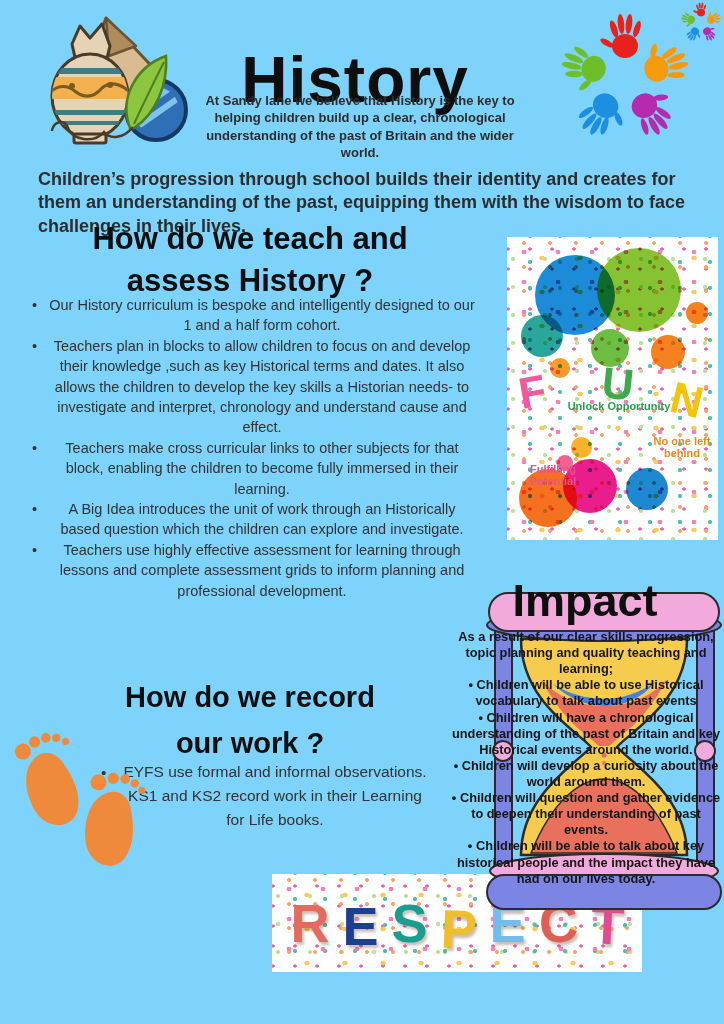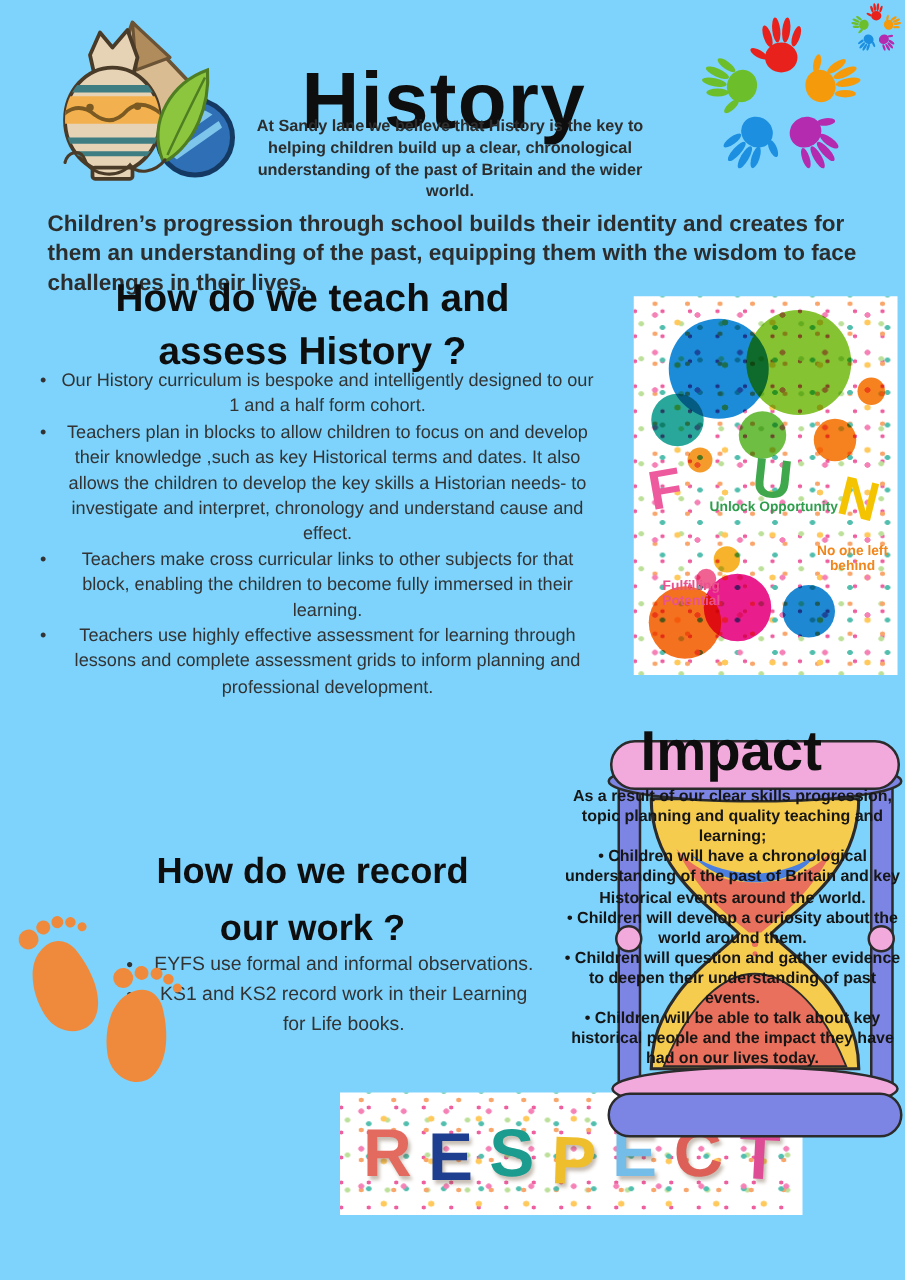--- a/index.html
+++ b/index.html
@@ -159,20 +159,21 @@
   </svg>
 
   <h2 class="teach-heading">
     <span class="heading-line">How do we teach and</span>
     <span class="heading-line">assess History ?</span>
   </h2>
   <ul class="teach-list">
     <li>Our History curriculum is bespoke and intelligently designed to our 1 and a half form cohort.</li>
     <li>Teachers plan in blocks to allow children to focus on and develop their knowledge ,such as key Historical terms and dates. It also allows the children to develop the key skills a Historian needs-  to investigate and interpret, chronology and understand cause and effect.</li>
     <li>Teachers make cross curricular links to other subjects for that block, enabling the children to become fully immersed in their learning.</li>
+    <li>A Big Idea introduces the unit of work through an Historically based question which the children can explore and investigate.</li>
     <li>Teachers use highly effective assessment for learning through lessons and complete assessment grids to inform planning and professional development.</li>
   </ul>
 
   <h2 class="record-heading">
     <span class="heading-line">How do we record</span>
     <span class="heading-line">our work ?</span>
   </h2>
   <ul class="record-list">
     <li>EYFS use formal and informal observations.</li>
     <li>KS1 and KS2 record work in their Learning for Life books.</li>
@@ -236,20 +237,21 @@
     <ellipse cx="119" cy="42" rx="117" ry="16" fill="#7C85E3" stroke="#2b2b2b" stroke-width="2"></ellipse>
     <rect x="4" y="10" width="230" height="38" rx="19" fill="#F2A9DC" stroke="#2b2b2b" stroke-width="2"></rect>
 
     <ellipse cx="119" cy="288" rx="114" ry="17" fill="#F2A9DC" stroke="#2b2b2b" stroke-width="2"></ellipse>
     <rect x="2" y="292" width="234" height="34" rx="17" fill="#7C85E3" stroke="#2b2b2b" stroke-width="2"></rect>
   </svg>
 
   <div class="impact-text">
     <div>As a result of our clear skills progression, topic planning and quality teaching and learning;</div>
     <ul class="impact-list">
+      <li>Children will be able to use Historical vocabulary to talk about past events</li>
       <li>Children will have a chronological understanding of the past of Britain and key Historical events around the world.</li>
       <li>Children will develop a curiosity about the world around them.</li>
       <li>Children will question and gather evidence to deepen their understanding of past events.</li>
       <li>Children will be able to talk about key historical people and the impact they have had on our lives today.</li>
     </ul>
   </div>
 
   <div class="respect-banner dots">
     <span class="respect-letter" style="color: rgb(226, 106, 95);">R</span>
     <span class="respect-letter" style="color: rgb(30, 63, 143);">E</span>

